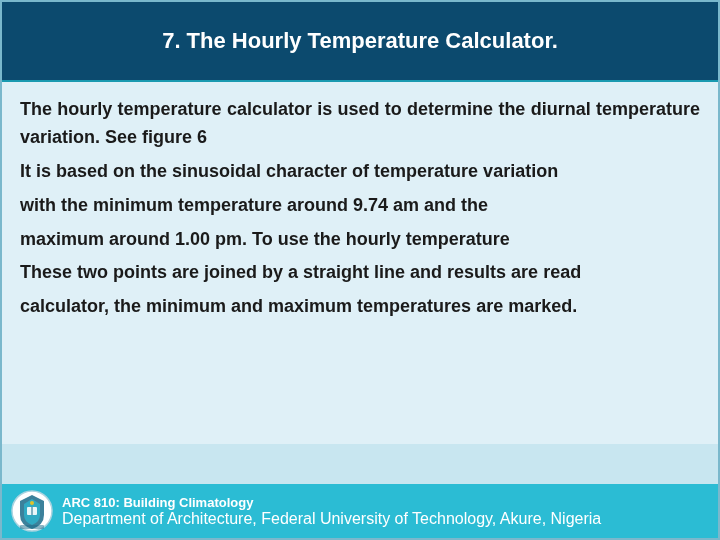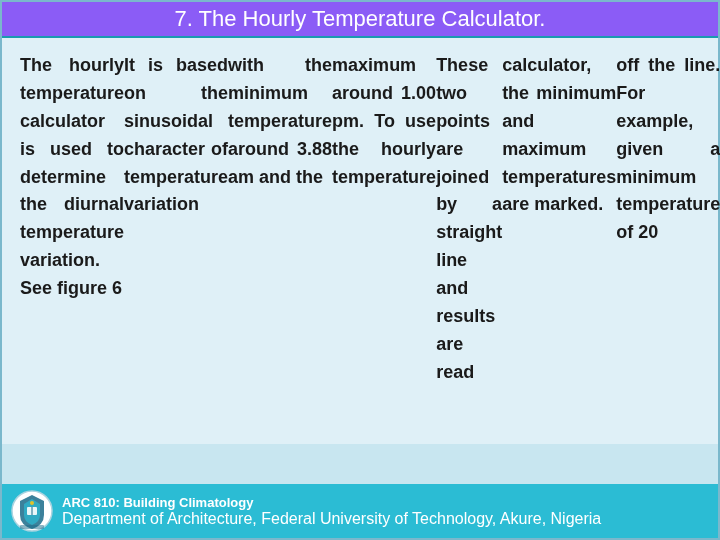--- a/index.html
+++ b/index.html
@@ -19,35 +19,35 @@
     .page-container {
       width: 720px;
       height: 540px;
       display: flex;
       flex-direction: column;
       background: #c8e6f0;
       border: 2px solid #7ab8cc;
     }
 
     .header {
-      background: #8b5cf6;
+      background: #0c4a6e;
       color: white;
       text-align: center;
-      padding: 4px 20px;
+      padding: 26px 20px;
       font-size: 22px;
-      font-weight: normal;
+      font-weight: bold;
       border-bottom: 2px solid #1a9ab0;
     }
 
     .content-area {
       flex: 1;
       background: #dff0f7;
       padding: 14px 18px 10px 18px;
       display: flex;
-      flex-direction: row;
+      flex-direction: column;
       gap: 0;
     }
 
     .paragraph {
       font-size: 18px;
       font-weight: bold;
       color: #1a1a1a;
       line-height: 1.55;
       margin-bottom: 6px;
       text-align: justify;
@@ -110,38 +110,35 @@
 
     <p class="paragraph">
       <span>The hourly temperature calculator is used to determine the diurnal temperature variation. See figure 6</span>
     </p>
 
     <p class="paragraph justified">
       <span>It is based on the sinusoidal character of temperature variation</span>
     </p>
 
     <p class="paragraph justified">
-      <span>with  the  minimum  temperature  around  3.88  am  and  the</span>
+      <span>with  the  minimum  temperature  around  9.74  am  and  the</span>
     </p>
 
     <p class="paragraph justified">
       <span>maximum  around  1.00  pm.  To  use  the  hourly  temperature</span>
     </p>
 
     <p class="paragraph justified">
       <span>These two points are joined by a straight line and results are read</span>
     </p>
 
     <p class="paragraph justified">
       <span>calculator, the minimum and maximum temperatures are marked.</span>
     </p>
 
-    <p class="paragraph justified">
-      <span>off the line. For example, given a minimum temperature of 20</span>
-    </p>
 
 
   </div>
 
   <div class="footer">
     <div class="footer-logo">
       <svg viewBox="0 0 44 44" xmlns="http://www.w3.org/2000/svg">
         <circle cx="22" cy="22" r="20" fill="#fff" stroke="#aad4e0" stroke-width="1.5"></circle>
 
         <path d="M22 6 L34 12 L34 26 Q34 36 22 40 Q10 36 10 26 L10 12 Z" fill="#1a6b8a" opacity="0.85"></path>

